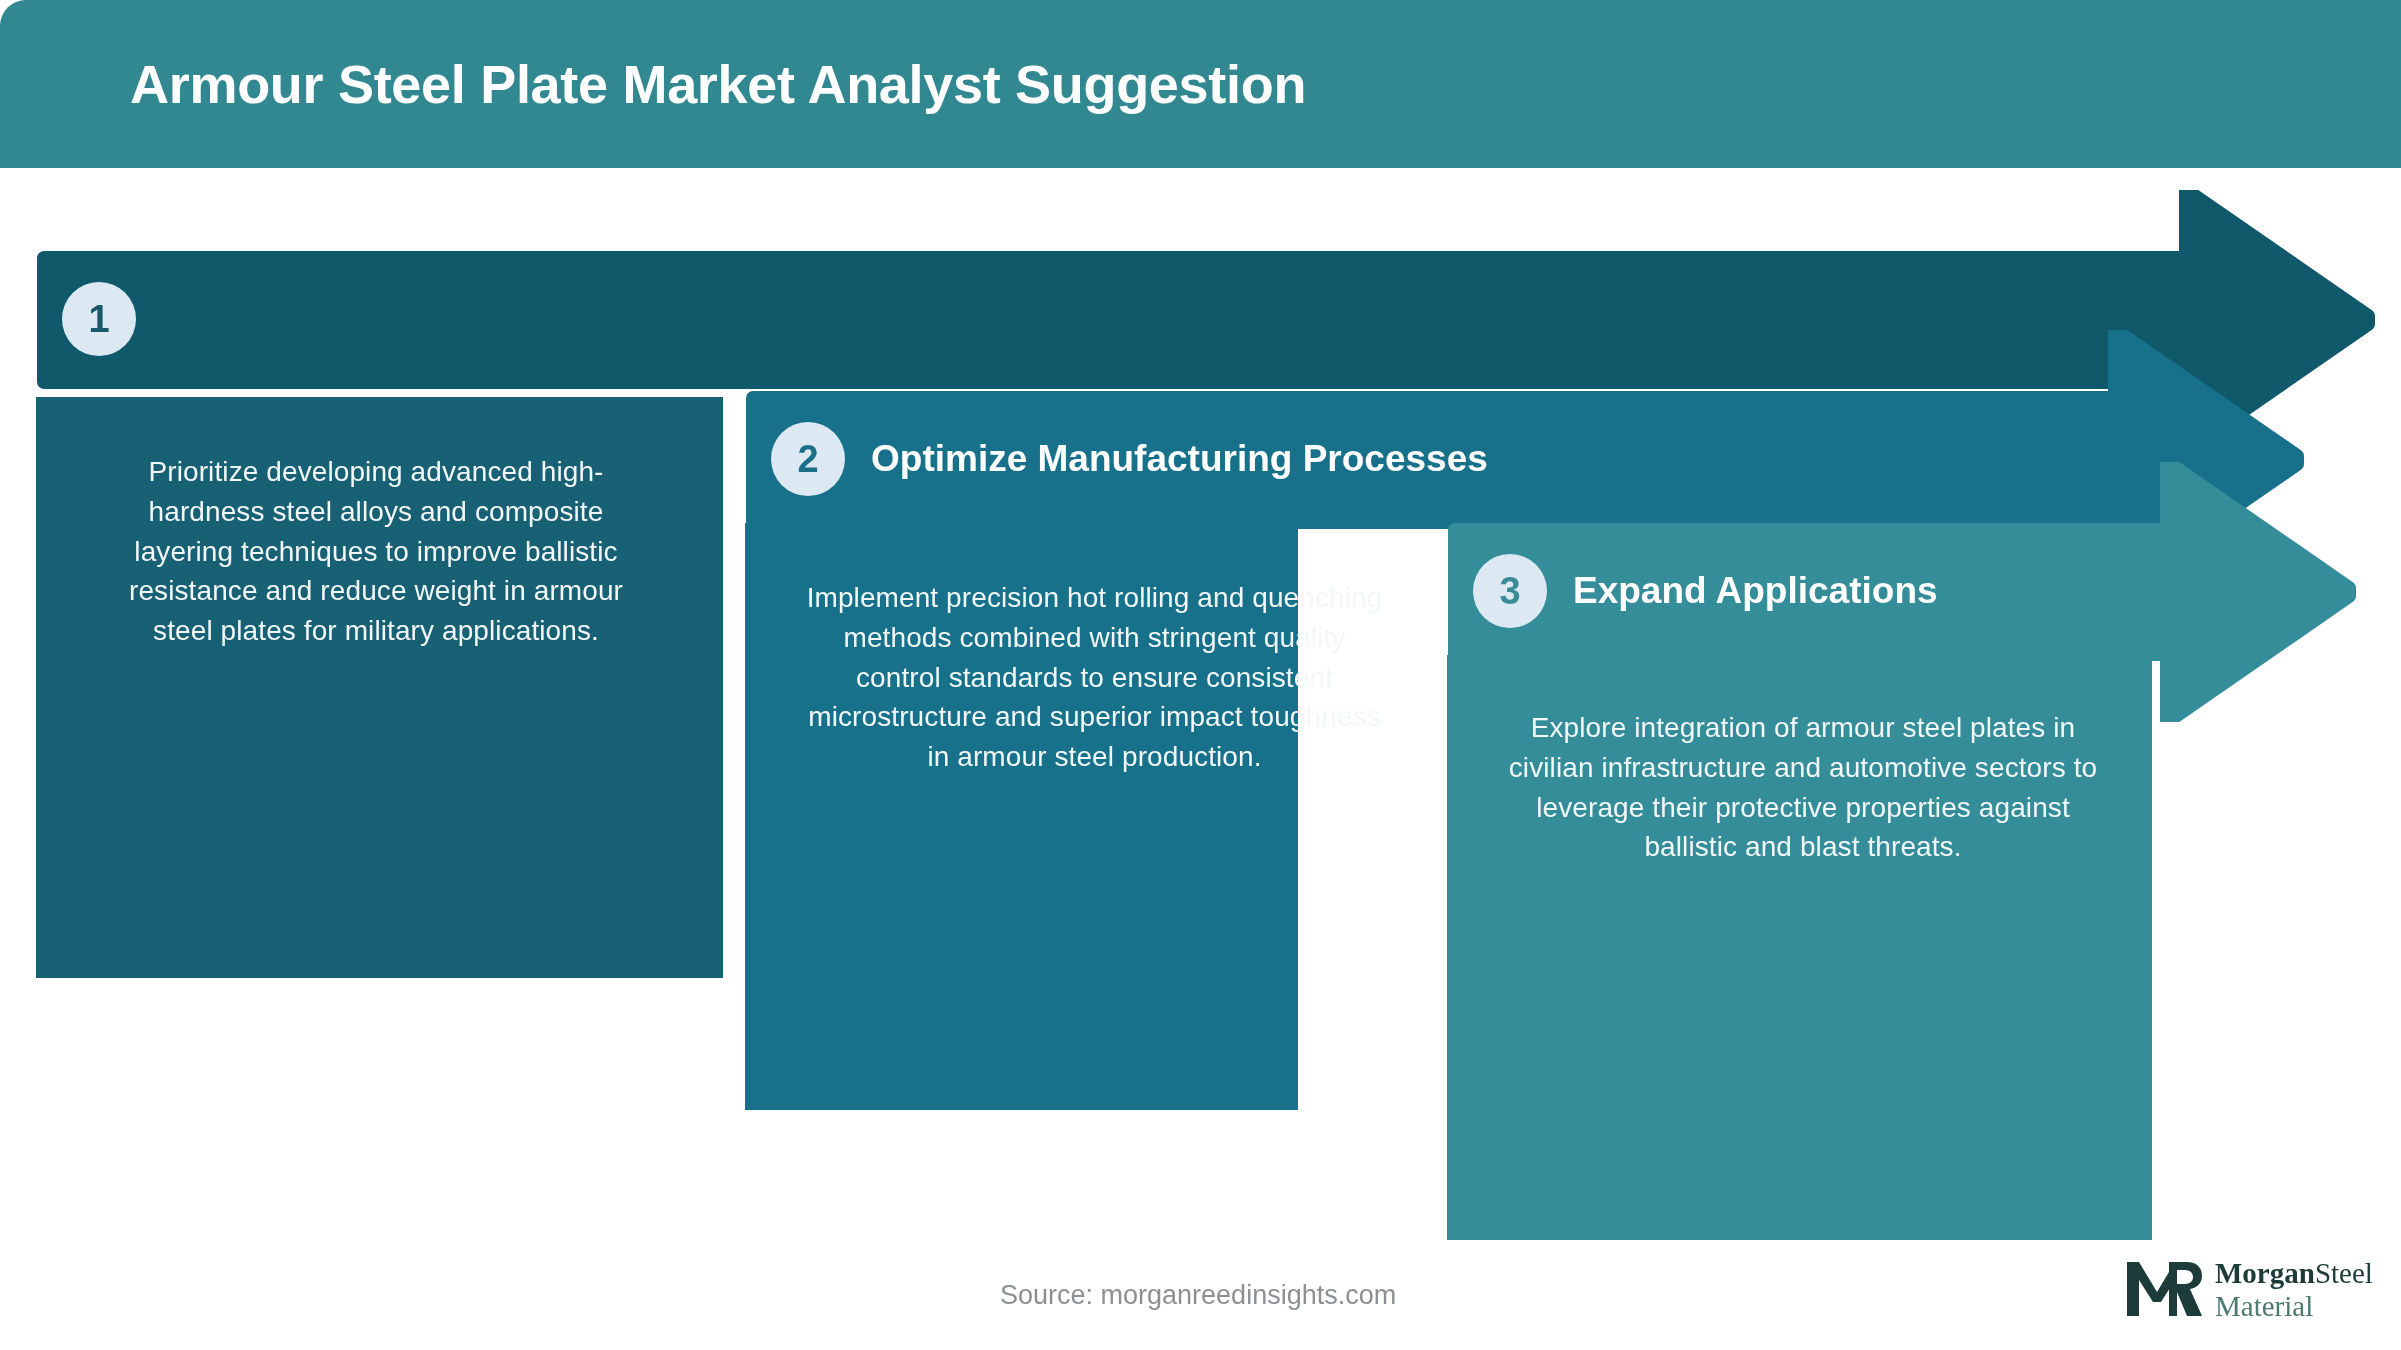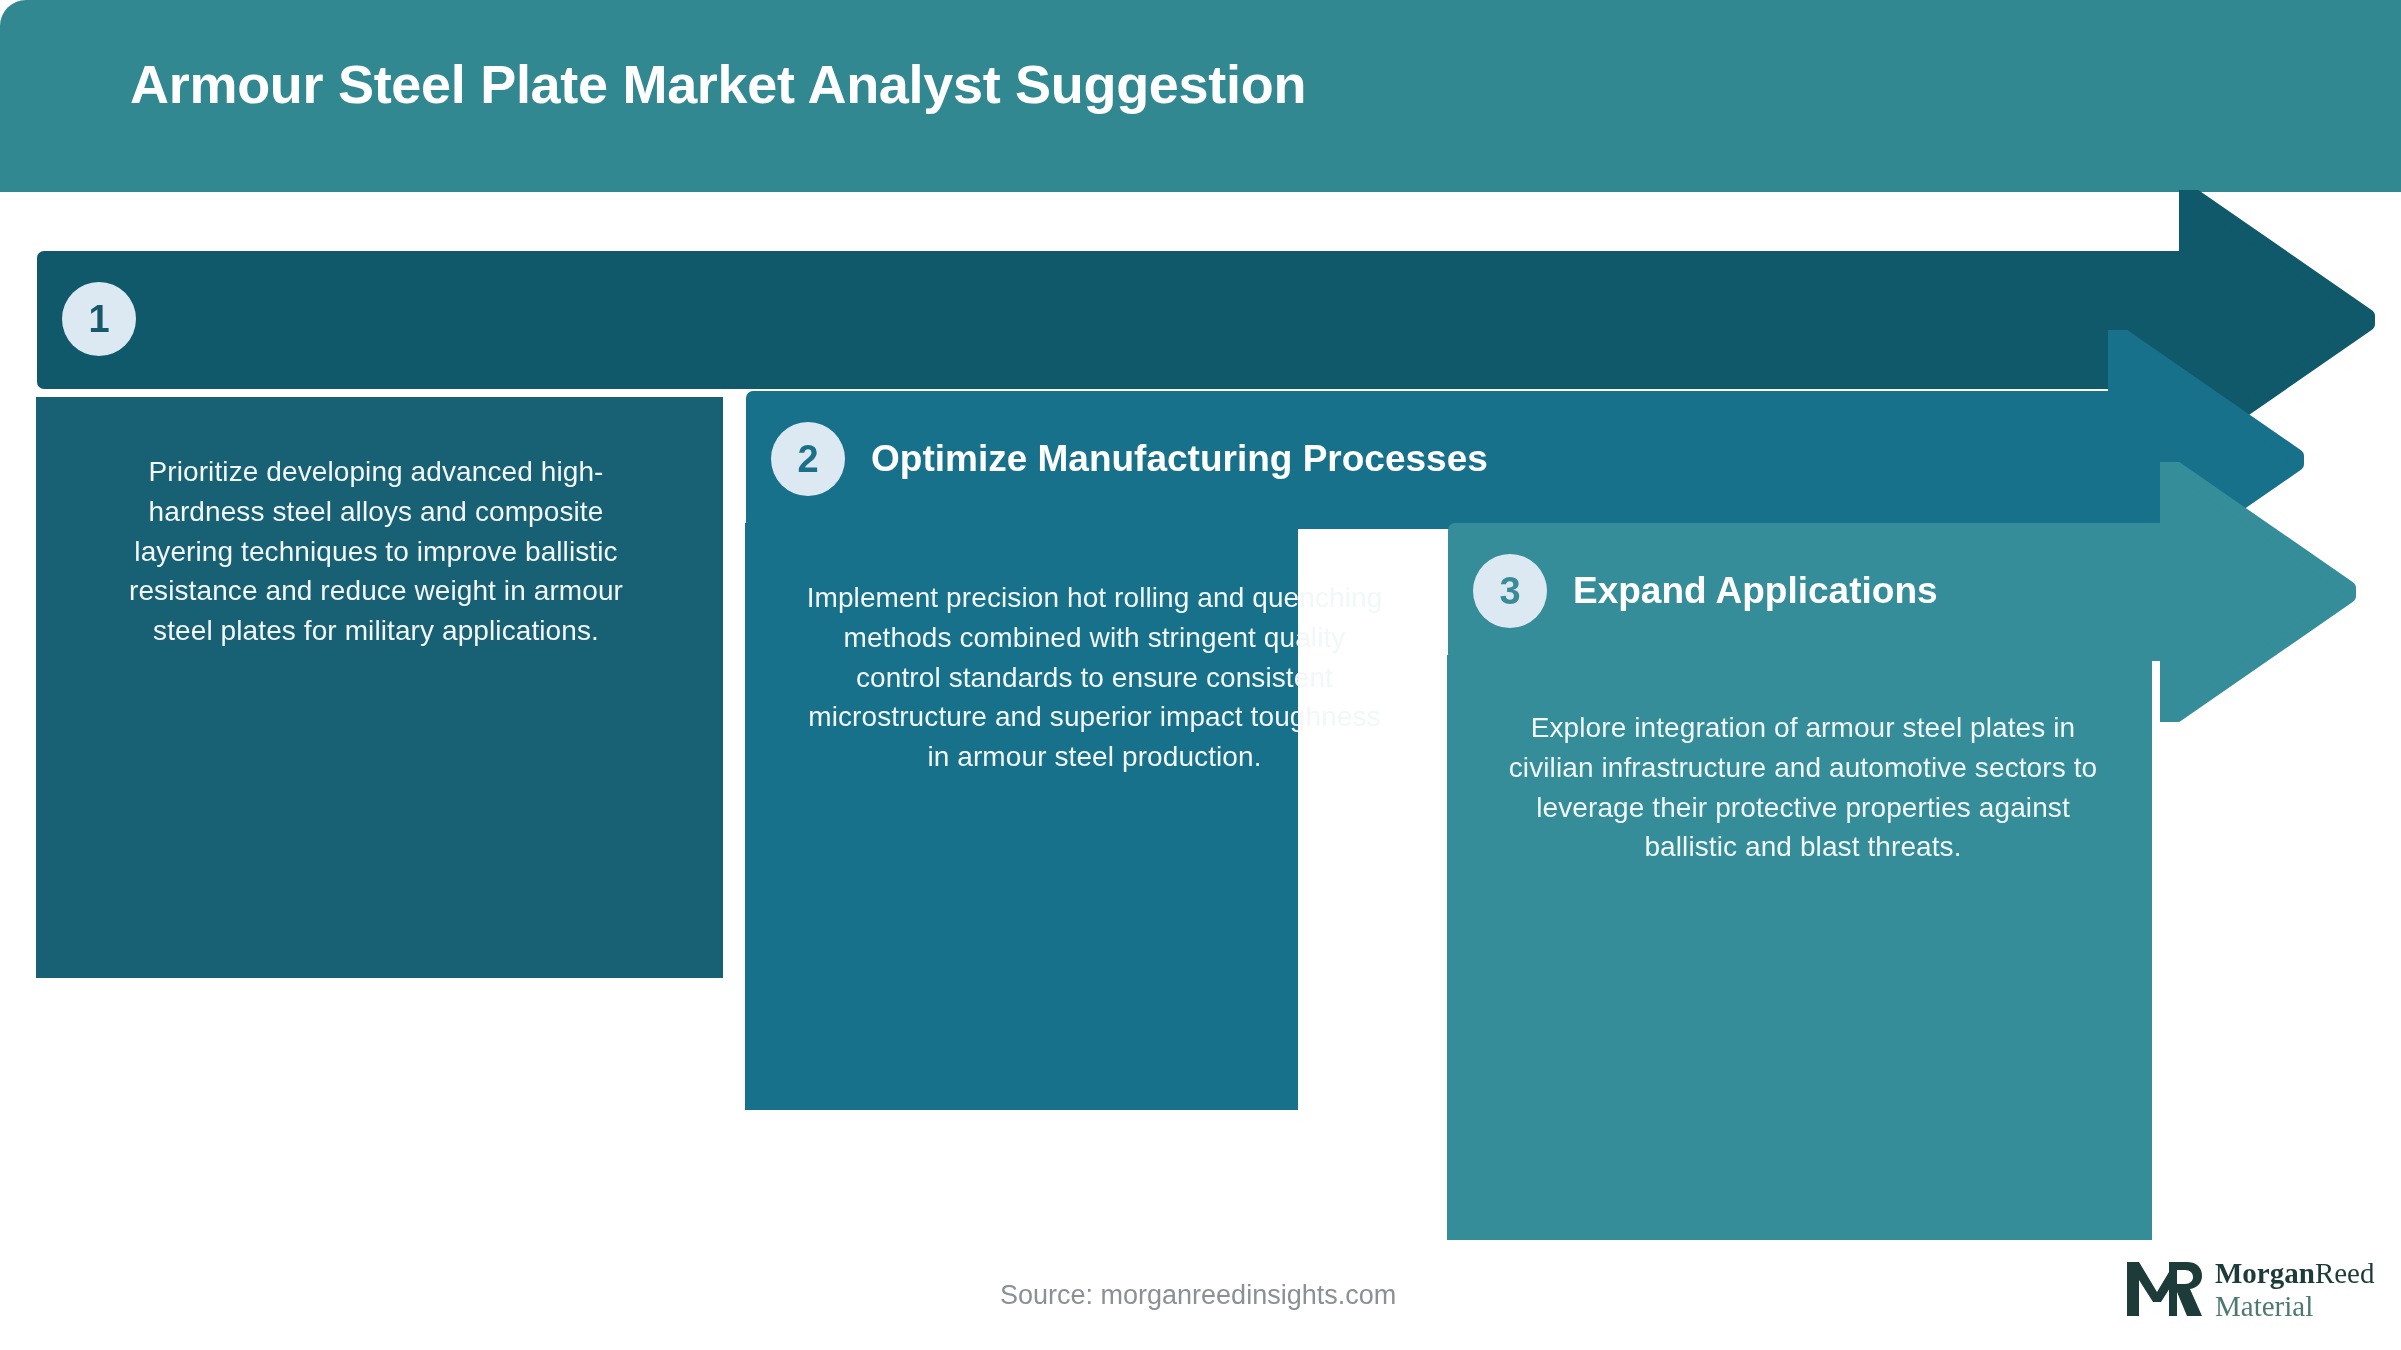--- a/index.html
+++ b/index.html
@@ -7,21 +7,21 @@
     width:2401px;height:1350px;
     background:#ffffff;
     font-family:"Liberation Sans",sans-serif;
     overflow:hidden;
     position:relative;
   }
   #root{position:relative;width:2401px;height:1350px;background:#fff;overflow:hidden;}
 
   
   .header{
-    position:absolute;left:0;top:0;width:2401px;height:192px;
+    position:absolute;left:0;top:0;width:2401px;height:168px;
     background:#318891;
     border-top-left-radius:26px;
     box-sizing:border-box;
   }
   .header-title{
     position:absolute;left:130px;top:0;height:168px;
     display:flex;align-items:center;
     font-size:54px;font-weight:bold;color:#ffffff;
     letter-spacing:-0.3px;
     white-space:nowrap;
@@ -144,18 +144,18 @@
 
   <div class="logo" style="left:2125px;top:1258px;">
     <span class="logo-mark">
       <svg width="78" height="60" viewBox="0 0 78 60">
         <path d="M2 58 L2 4 L14 4 L32 34 L50 4 L50 22 L36 44 L28 44 L14 22 L14 58 Z" fill="#1d3b38"></path>
         <path d="M44 4 L62 4 C72 4 77 10 77 18 C77 25 72 30 65 31 L77 58 L62 58 L52 34 L52 58 L44 58 Z
                  M52 12 L52 26 L60 26 C65 26 68 23 68 19 C68 15 65 12 60 12 Z" fill="#1d3b38"></path>
       </svg>
     </span>
     <span class="logo-text">
-      <span class="logo-line1"><span>Morgan</span><span class="reed">Reed</span></span>
+      <span class="logo-line1"><span>Morgan</span><span class="reed">Steel</span></span>
       <span class="logo-line2" style="display:block;">Material</span>
     </span>
   </div>
 
 </div>
 
 </body></html>

